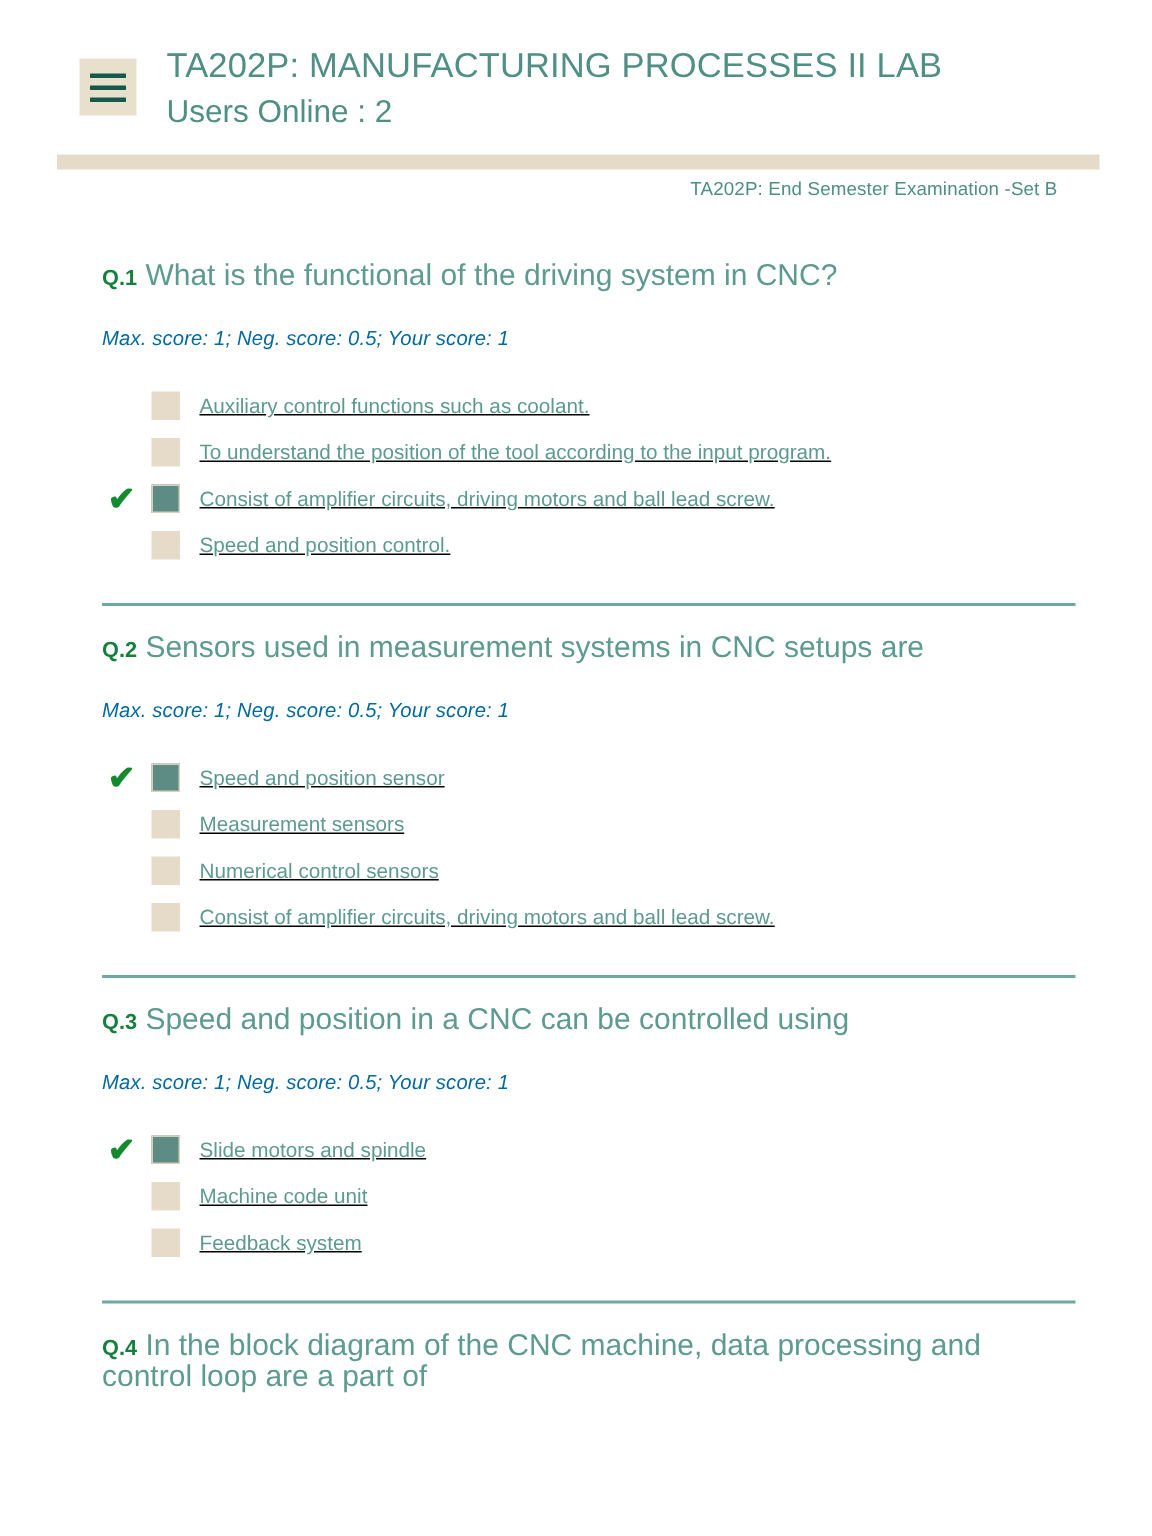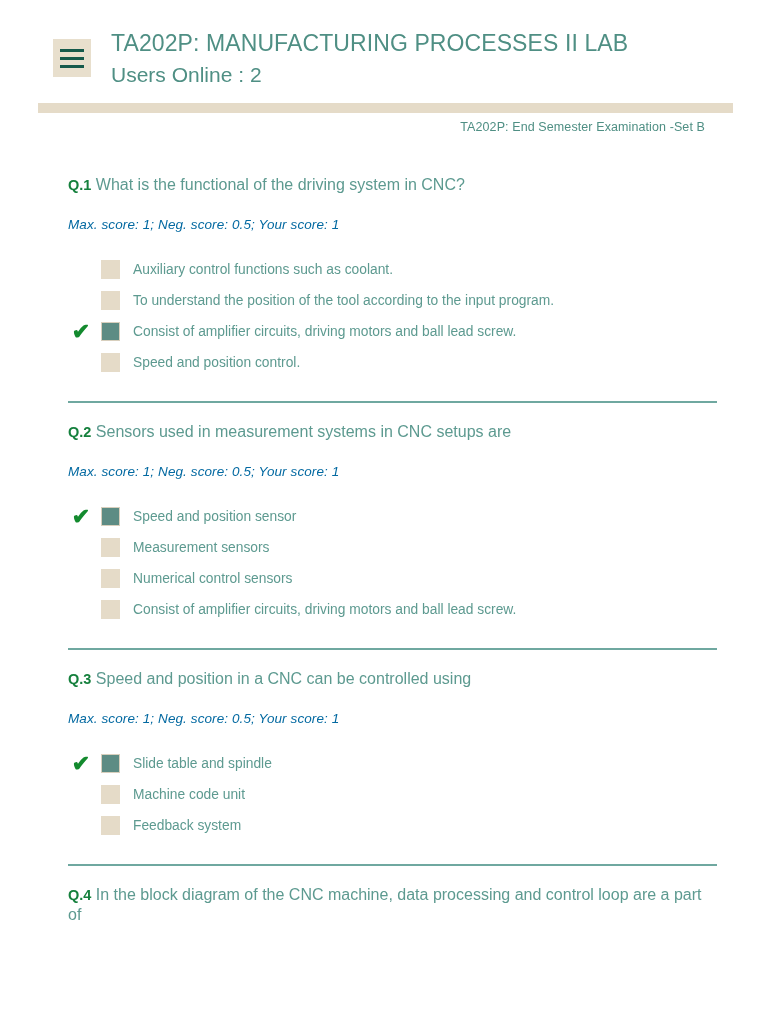--- a/index.html
+++ b/index.html
@@ -99,38 +99,39 @@
     font-size: 14.5px;
     line-height: 19px;
   }
   .q-num {
     font-weight: bold;
     color: #15803d;
     font-size: 14.5px;
   }
   .q-text {
     color: #5d9a90;
-    font-size: 16px;
+    font-size: 20px;
   }
   .score-line {
     margin-top: 22px;
     font-style: italic;
     font-size: 13.5px;
     color: #0369a1;
     letter-spacing: 0.1px;
   }
   .options {
     margin-top: 22px;
     padding-left: 33px;
   }
   .option-row {
     display: flex;
     align-items: center;
     height: 31px;
     position: relative;
+    text-decoration: underline;
   }
   .check-mark {
     position: absolute;
     left: -31px;
     width: 22px;
     height: 22px;
     color: #138a2e;
     font-size: 22px;
     line-height: 22px;
     font-weight: bold;
@@ -234,21 +235,21 @@
     </div>
     <div class="question-block">
       <div class="q-gap"></div>
       <div class="divider"></div>
       <div class="q-head"><span class="q-num">Q.3</span><span class="q-text"> Speed and position in a CNC can be controlled using</span></div>
       <div class="score-line">Max. score: 1; Neg. score: 0.5; Your score: 1</div>
       <div class="options">
         <div class="option-row">
           <span class="check-mark">✔</span>
           <span class="checkbox selected"></span>
-          <span class="option-label">Slide table and spindle</span>
+          <span class="option-label">Slide motors and spindle</span>
         </div>
         <div class="option-row">
           <span class="checkbox"></span>
           <span class="option-label">Machine code unit</span>
         </div>
         <div class="option-row">
           <span class="checkbox"></span>
           <span class="option-label">Feedback system</span>
         </div>
       </div>

